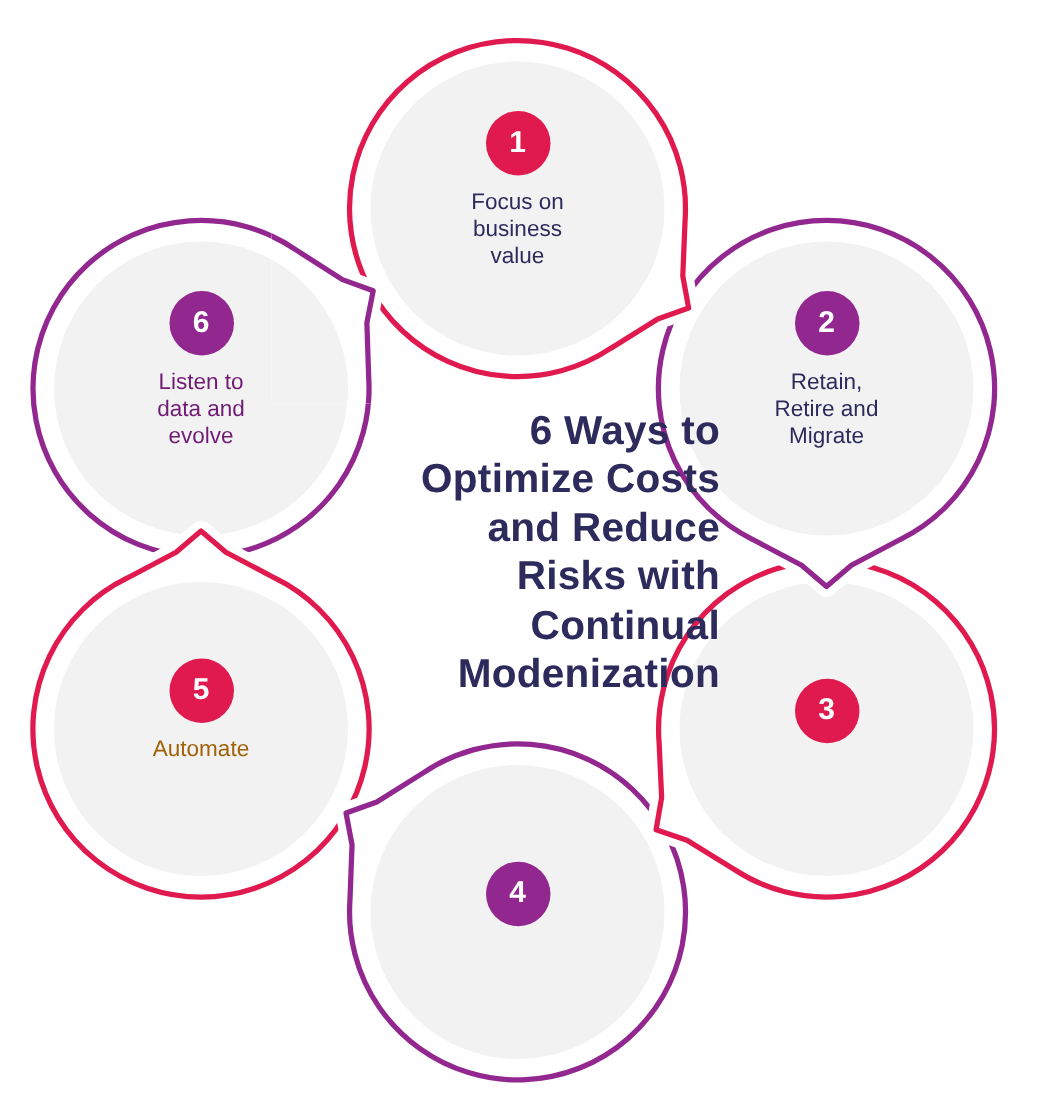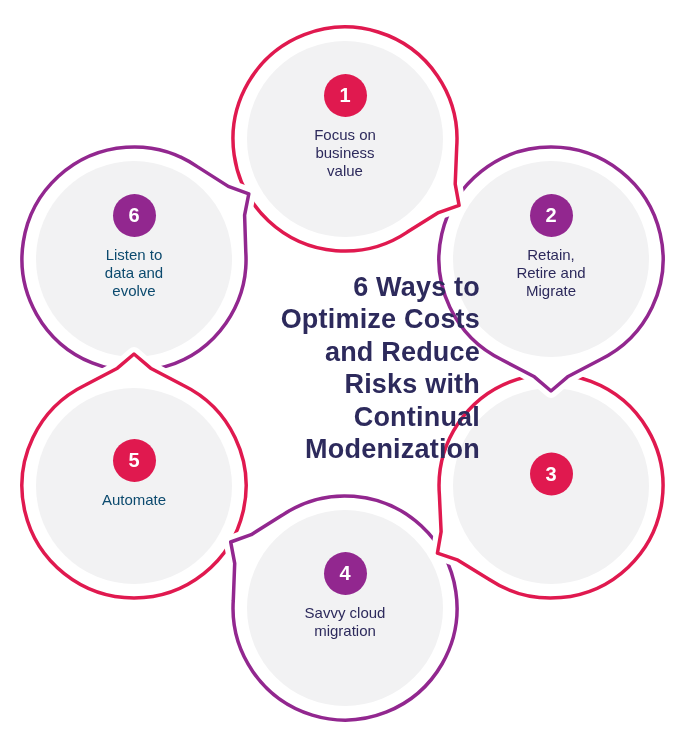--- a/index.html
+++ b/index.html
@@ -127,27 +127,25 @@
         <div class="badge" style="background: rgb(146, 39, 143); color: rgb(255, 255, 255);">2</div>
         <div class="bubble-label" style="color: rgb(45, 42, 92);">Retain,
 Retire and
 Migrate</div>
       </div>
       <div class="bubble-content" style="left: 551px; top: 474px;">
         <div class="badge" style="background: rgb(224, 25, 79); color: rgb(255, 255, 255);">3</div>
       </div>
       <div class="bubble-content" style="left: 345px; top: 596px;">
         <div class="badge" style="background: rgb(146, 39, 143); color: rgb(255, 255, 255);">4</div>
-        <div class="bubble-label" style="color: rgb(45, 42, 92);">Savvy cloud
-migration</div>
       </div>
       <div class="bubble-content" style="left: 134px; top: 474px;">
         <div class="badge" style="background: rgb(224, 25, 79); color: rgb(255, 255, 255);">5</div>
-        <div class="bubble-label" style="color: #0c4a6e;">Automate</div>
+        <div class="bubble-label" style="color: #a16207;">Automate</div>
       </div>
       <div class="bubble-content" style="left: 134px; top: 247px;">
         <div class="badge" style="background: rgb(146, 39, 143); color: rgb(255, 255, 255);">6</div>
-        <div class="bubble-label" style="color: #0c4a6e;">Listen to
+        <div class="bubble-label" style="color: #701a75;">Listen to
 data and
 evolve</div>
       </div>
     </div>
 </div>
 
 </body></html>

